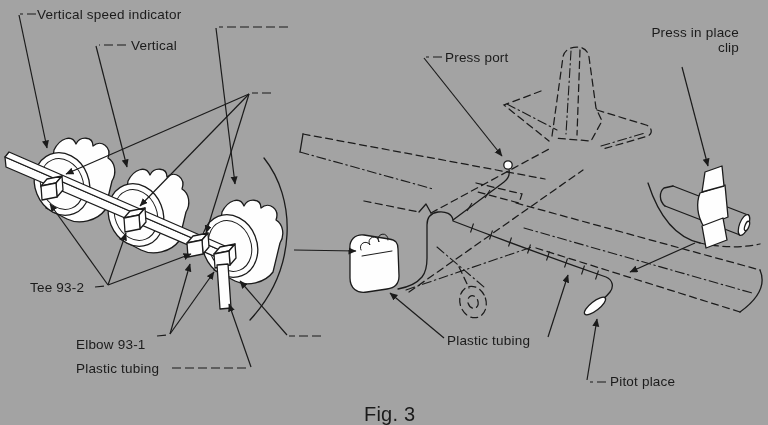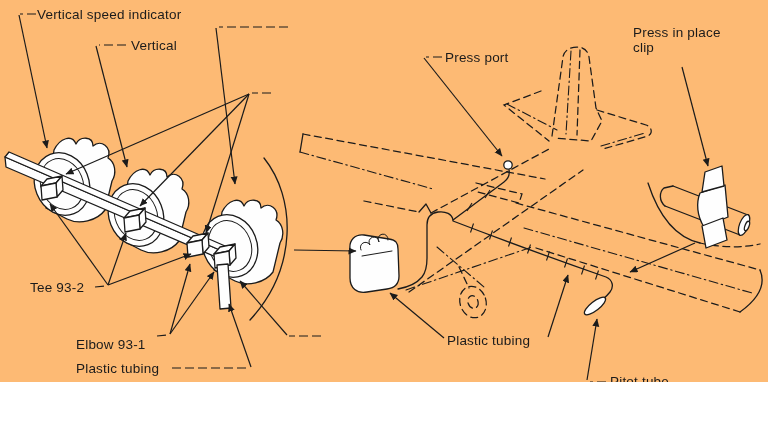--- a/index.html
+++ b/index.html
@@ -1,26 +1,26 @@
 <!DOCTYPE html>
 <html><head>
 <meta charset="utf-8">
 <style>
   html,body{margin:0;padding:0;background:#ffffff;}
   .canvas{
-    position:relative;width:768px;height:382px;overflow:hidden;
-    background:#fdba74;color:#1b1b1b;
+    position:relative;width:768px;height:425px;overflow:hidden;
+    background:#a3a3a3;color:#1b1b1b;
     font-family:"Liberation Sans",sans-serif;
   }
   .art{position:absolute;left:0;top:0;}
   .lbl{
     position:absolute;font-size:13.5px;line-height:1.12;
     letter-spacing:.2px;white-space:nowrap;color:#1b1b1b;
   }
-  .wrap{white-space:normal;}
+  .wrap{white-space:normal;text-align:right;}
   .caption{font-size:20px;}
   
   .ink{stroke:#1b1b1b;stroke-width:1.3;fill:none;stroke-linecap:round;stroke-linejoin:round;}
   .fillw{fill:#fefefe;}
   .thin{stroke-width:1;}
   .dsh{stroke:#1b1b1b;stroke-width:1.25;fill:none;stroke-linecap:round;stroke-dasharray:7 4.5;}
   .ddot{stroke:#1b1b1b;stroke-width:1.1;fill:none;stroke-linecap:round;stroke-dasharray:9 3.5 1.5 3.5;}
   .ldash{stroke:#1b1b1b;stroke-width:1.2;fill:none;stroke-dasharray:9 4;}
   .lsolid{stroke:#1b1b1b;stroke-width:1.2;fill:none;}
   .tick{stroke:#1b1b1b;stroke-width:1.1;fill:none;}
@@ -221,16 +221,16 @@
   </svg>
 
   <div class="lbl" style="left:37px;top:7px">Vertical speed indicator</div>
   <div class="lbl" style="left:131px;top:38px">Vertical</div>
   <div class="lbl" style="left:445px;top:50px">Press port</div>
   <div class="lbl wrap" style="left:633px;top:25px;width:106px">Press in place clip</div>
   <div class="lbl" style="left:30px;top:280px">Tee 93-2</div>
   <div class="lbl" style="left:76px;top:337px">Elbow 93-1</div>
   <div class="lbl" style="left:76px;top:361px">Plastic tubing</div>
   <div class="lbl" style="left:447px;top:333px">Plastic tubing</div>
-  <div class="lbl" style="left:610px;top:374px">Pitot tube</div>
+  <div class="lbl" style="left:610px;top:374px">Pitot place</div>
   <div class="lbl caption" style="left:364px;top:403px">Fig. 3</div>
 
 </div>
 
 </body></html>

